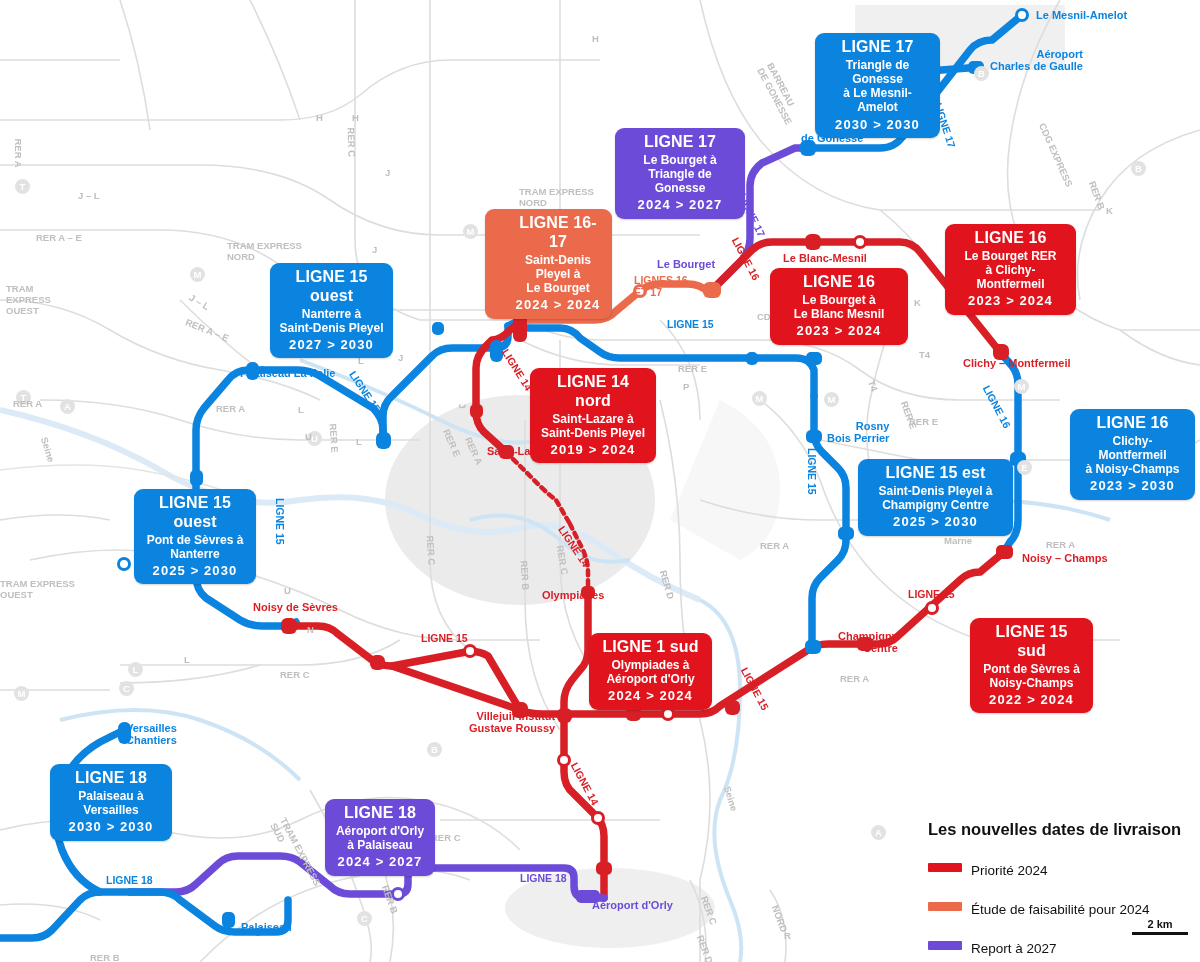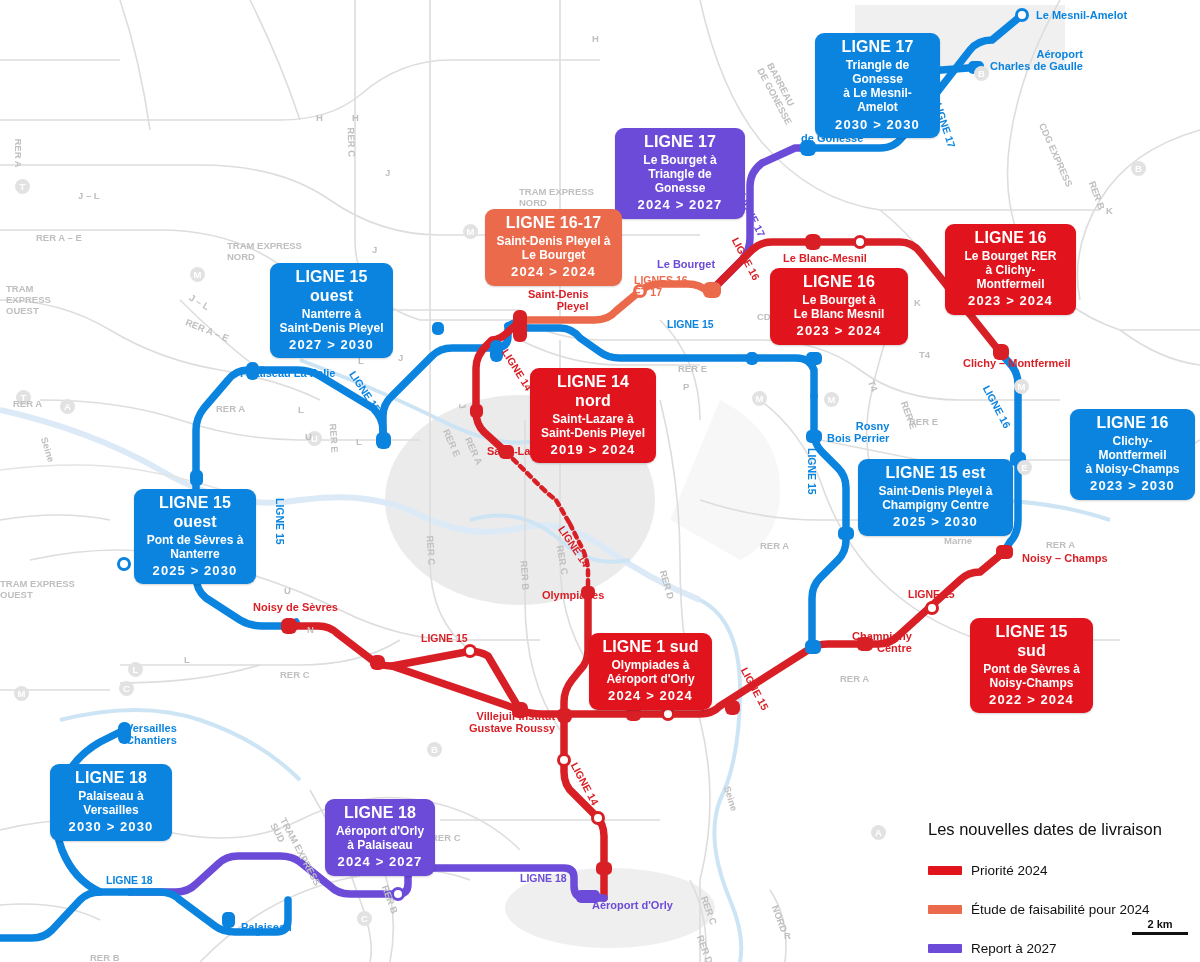--- a/index.html
+++ b/index.html
@@ -63,24 +63,24 @@
   .routelbl {
     position: absolute;
     font-size: 10.5px; font-weight: bold;
     white-space: pre; z-index: 31;
     transform-origin: left center;
   }
 
   
   #legend { position: absolute; z-index: 60; }
   #legend .lg-title {
-    font-size: 16.5px; font-weight: normal; color: #111;
+    font-size: 16.5px; font-weight: bold; color: #111;
     margin-bottom: 7px; white-space: pre;
   }
-  .lg-row { display: flex; align-items: center; margin-bottom: 4px; margin-top: 24px; }
+  .lg-row { display: flex; margin-bottom: 4px; margin-top: 24px; }
   .lg-swatch { width: 34px; height: 9px; border-radius: 1px; margin-right: 9px; flex: none; }
   .lg-label { font-size: 13.5px; color: #111; white-space: pre; }
 
   #scalebar { position: absolute; z-index: 60; text-align: center; }
   #scalebar .sb-text { font-size: 11px; font-weight: bold; color: #111; }
   #scalebar .sb-bar { width: 56px; height: 3px; background: #111; margin-top: 2px; }
 </style>
 </head>
 <body>
 
@@ -390,39 +390,39 @@
       <div class="lbl lbl-purple" style="left: 657px; top: 258px;">Le Bourget</div>
       <div class="lbl lbl-red" style="left: 783px; top: 252px;">Le Blanc-Mesnil</div>
       <div class="lbl lbl-red" style="left: 528px; top: 288px;">Saint-Denis<br>Pleyel</div>
       <div class="lbl lbl-red" style="left: 963px; top: 357px;">Clichy – Montfermeil</div>
       <div class="lbl lbl-blue" style="left: 240px; top: 367px;">Palaiseau La Folie</div>
       <div class="lbl lbl-red" style="left: 487px; top: 445px;">Saint-Lazare</div>
       <div class="lbl lbl-blue" style="left: 827px; top: 420px;">Rosny<br>Bois Perrier</div>
       <div class="lbl lbl-red" style="left: 1022px; top: 552px;">Noisy – Champs</div>
       <div class="lbl lbl-red" style="left: 542px; top: 589px;">Olympiades</div>
       <div class="lbl lbl-red" style="left: 253px; top: 601px;">Noisy de Sèvres</div>
-      <div class="lbl lbl-red" style="left: 838px; top: 630px; margin-left: 14px;">Champigny<br>Centre</div>
+      <div class="lbl lbl-red" style="left: 838px; top: 630px;">Champigny<br>Centre</div>
       <div class="lbl lbl-blue" style="left: 126px; top: 722px;">Versailles<br>Chantiers</div>
       <div class="lbl lbl-red" style="left: 469px; top: 710px;">Villejuif Institut<br>Gustave Roussy</div>
       <div class="lbl lbl-purple" style="left: 592px; top: 899px;">Aéroport d'Orly</div>
       <div class="lbl lbl-blue" style="left: 241px; top: 921px;">Palaiseau</div>
     </div>
 
   <div id="callouts">
       <div class="callout c-blue" style="left: 815px; top: 33px; width: 125px;">
         <span class="c-line">LIGNE 17</span>
         <span class="c-seg">Triangle de Gonesse<br>à Le Mesnil-Amelot</span>
         <span class="c-dates">2030 &gt; 2030</span>
       </div>
       <div class="callout c-purple" style="left: 615px; top: 128px; width: 130px;">
         <span class="c-line">LIGNE 17</span>
         <span class="c-seg">Le Bourget à<br>Triangle de Gonesse</span>
         <span class="c-dates">2024 &gt; 2027</span>
       </div>
-      <div class="callout c-orange" style="left: 485px; top: 209px; width: 137px;">
+      <div class="callout c-orange" style="left: 485px; top: 209px; width: 127px; padding-left: 28px;">
         <span class="c-line">LIGNE 16-17</span>
         <span class="c-seg">Saint-Denis Pleyel à<br>Le Bourget</span>
         <span class="c-dates">2024 &gt; 2024</span>
       </div>
       <div class="callout c-red" style="left: 945px; top: 224px; width: 131px;">
         <span class="c-line">LIGNE 16</span>
         <span class="c-seg">Le Bourget RER<br>à Clichy-Montfermeil</span>
         <span class="c-dates">2023 &gt; 2024</span>
       </div>
       <div class="callout c-red" style="left: 770px; top: 268px; width: 138px;">

